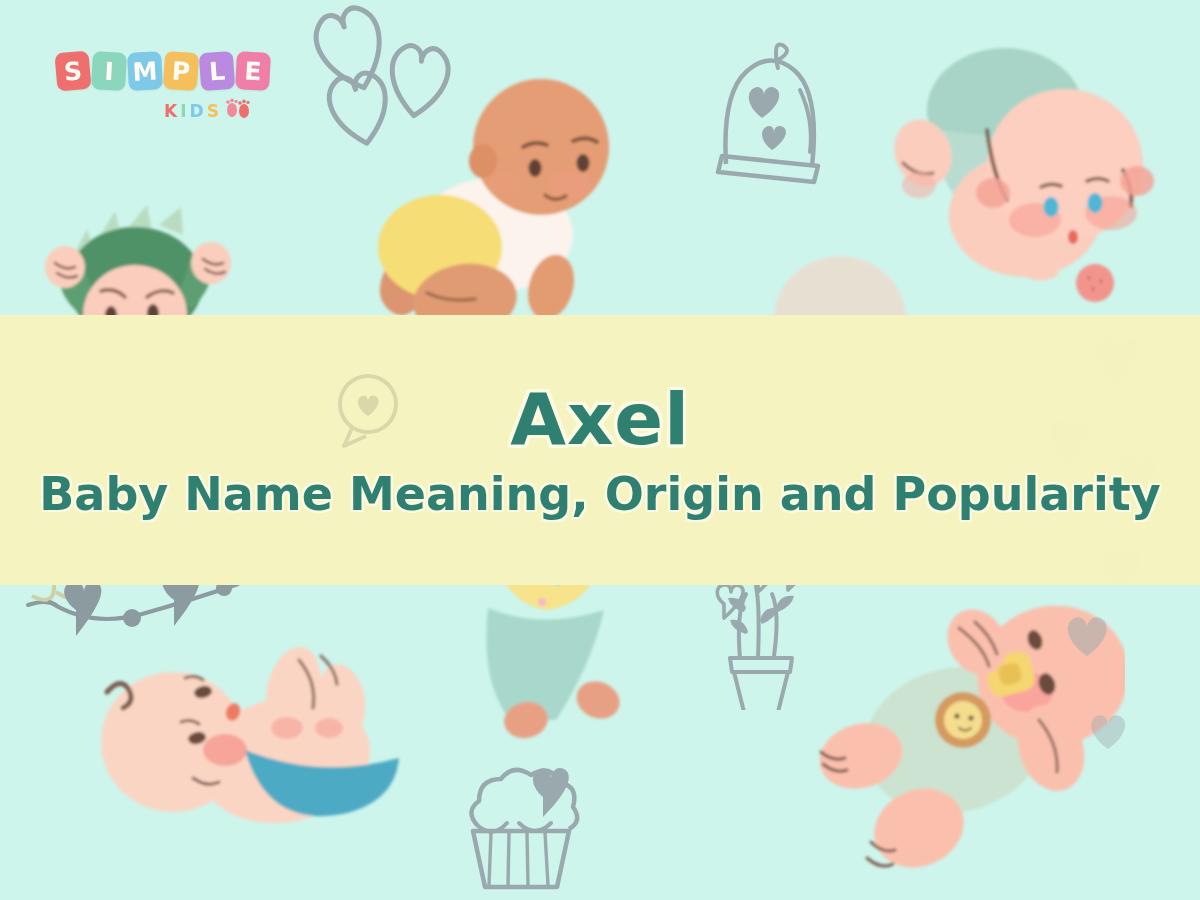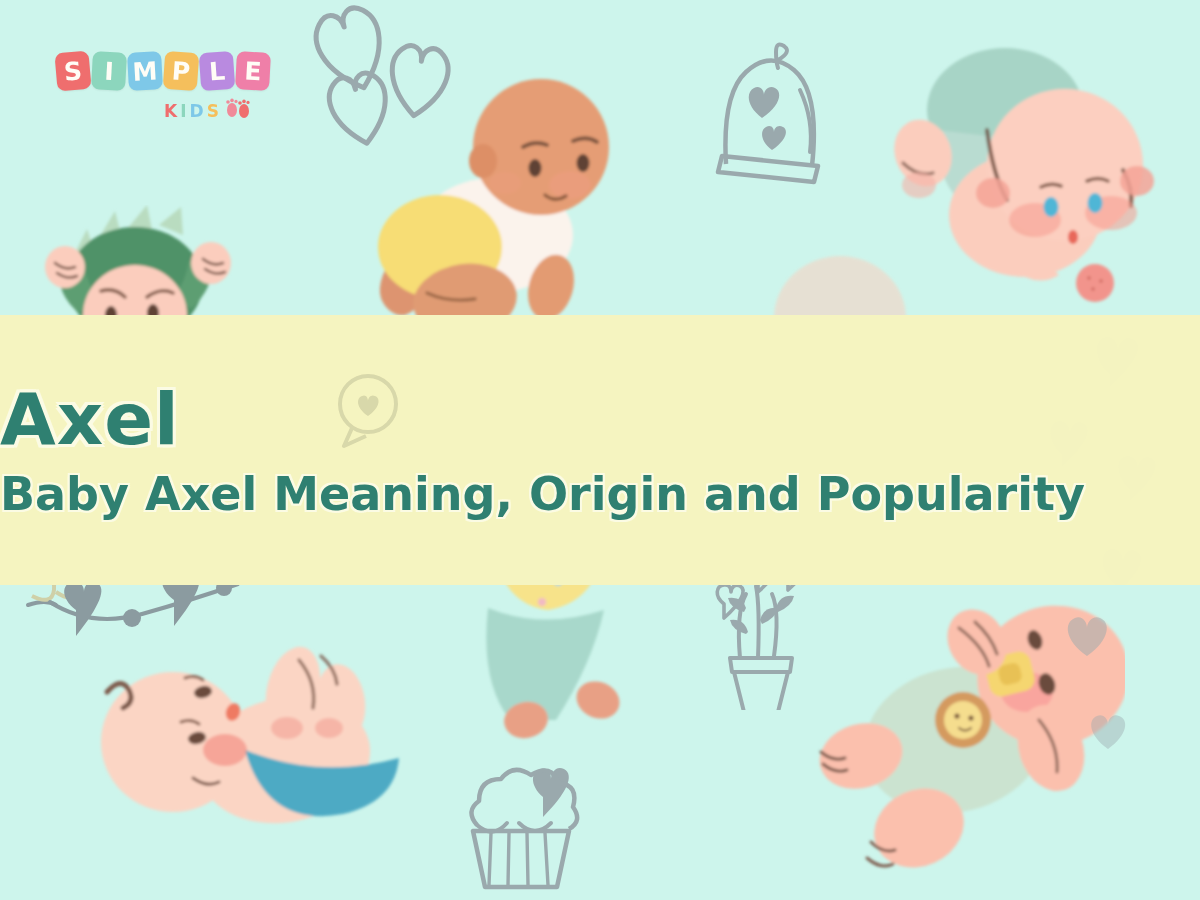--- a/index.html
+++ b/index.html
@@ -77,21 +77,21 @@
     background: #f5f4bf;
     z-index: 30;
     overflow: hidden;
   }
   #banner-inner {
     position: relative;
     width: 100%;
     height: 100%;
     display: flex;
     flex-direction: column;
-    align-items: flex-start;
+    align-items: center;
     justify-content: center;
   }
   #title {
     position: relative;
     font-family: "DejaVu Sans", sans-serif;
     font-size: 72px;
     font-weight: bold;
     color: #2f8071;
     letter-spacing: 1px;
     line-height: 1;
@@ -496,21 +496,21 @@
           <path d="M1062 140 C1046 126 1048 108 1058 106 C1066 105 1070 112 1070 118 C1070 112 1076 104 1083 108 C1094 114 1086 130 1062 152 Z"></path>
           <path d="M1130 175 C1114 160 1116 142 1126 141 C1134 140 1138 147 1138 152 C1138 147 1144 139 1151 143 C1162 148 1154 165 1130 186 Z"></path>
           <path d="M1115 270 C1098 254 1100 236 1111 234 C1119 233 1123 240 1123 246 C1123 240 1129 232 1136 236 C1148 242 1139 259 1115 280 Z"></path>
           <path d="M236 44 C222 32 224 18 232 17 C239 16 242 22 242 27 C242 22 247 15 253 18 C262 23 255 37 236 54 Z" opacity="0.7"></path>
         </g>
       </svg>
     </div>
     <div id="banner-veil"></div>
     <div id="banner-inner">
       <h1 id="title">Axel</h1>
-      <h2 id="subtitle">Baby Axel Meaning, Origin and Popularity</h2>
+      <h2 id="subtitle">Baby Name Meaning, Origin and Popularity</h2>
     </div>
   </div>
 
   <div id="logo">
     <div class="logo-tiles">
       <div class="tile" style="background:#ef6e6e; transform:rotate(-5deg);">
         <span>S</span>
       </div>
       <div class="tile" style="background:#8cd6bd; transform:rotate(3deg);">
         <span>I</span>

